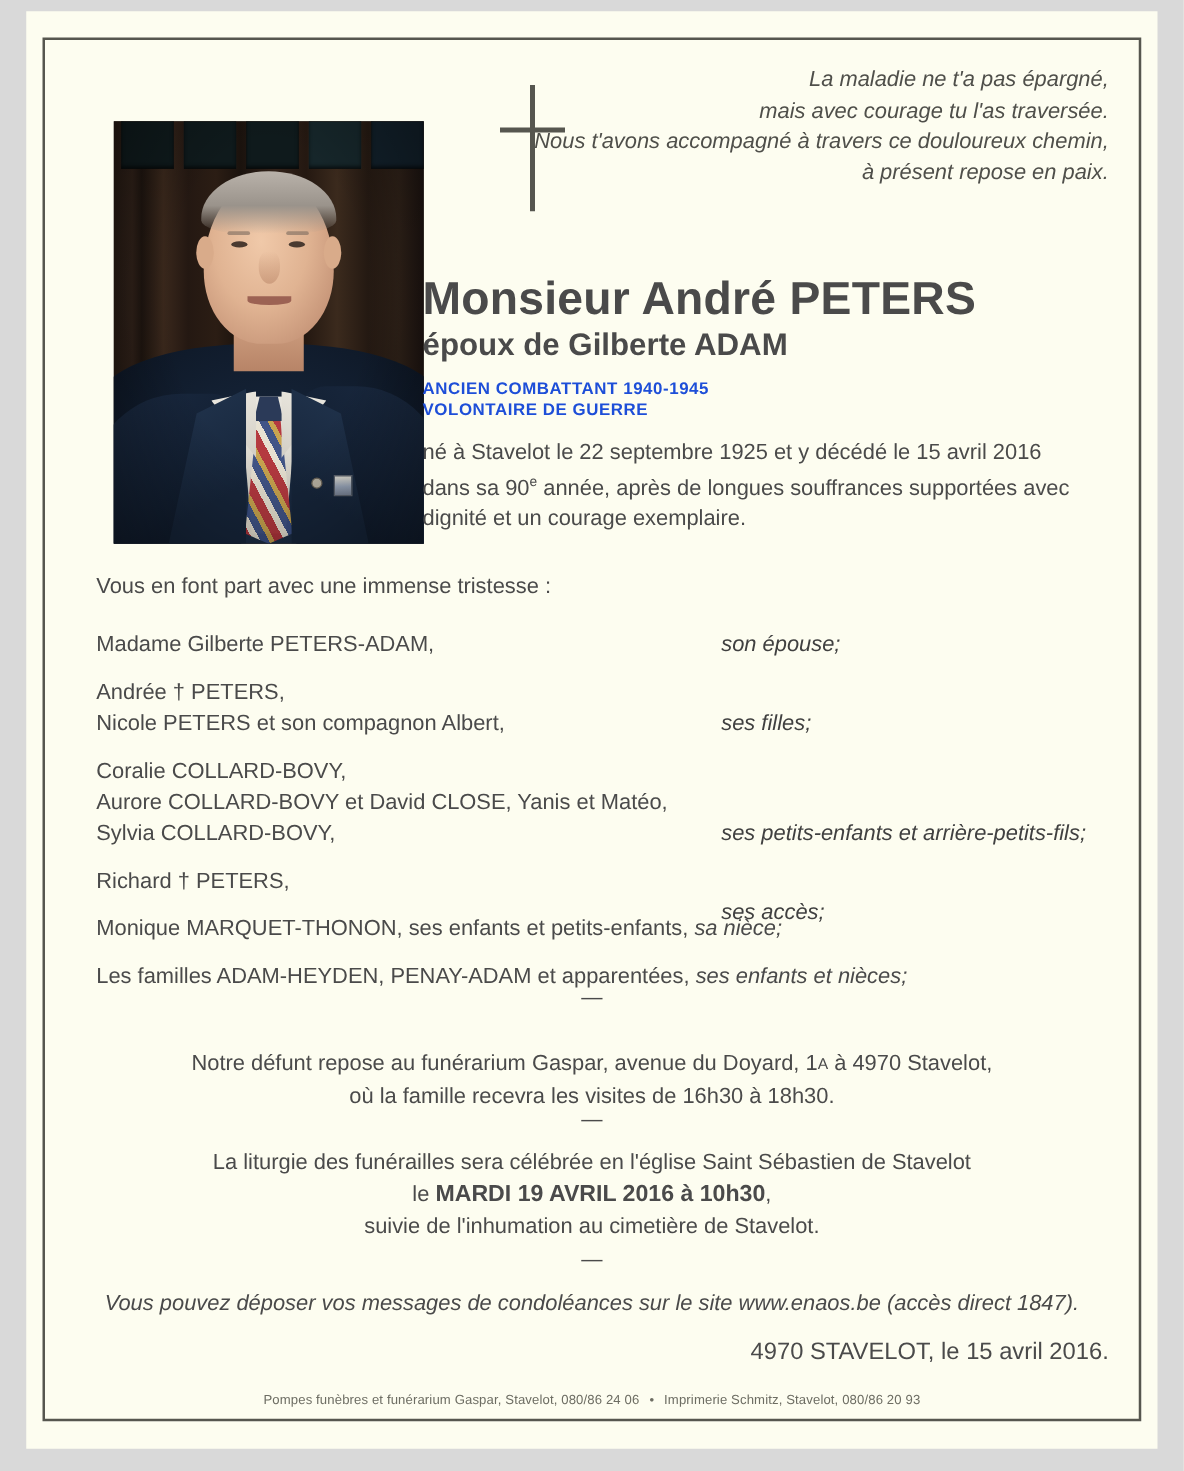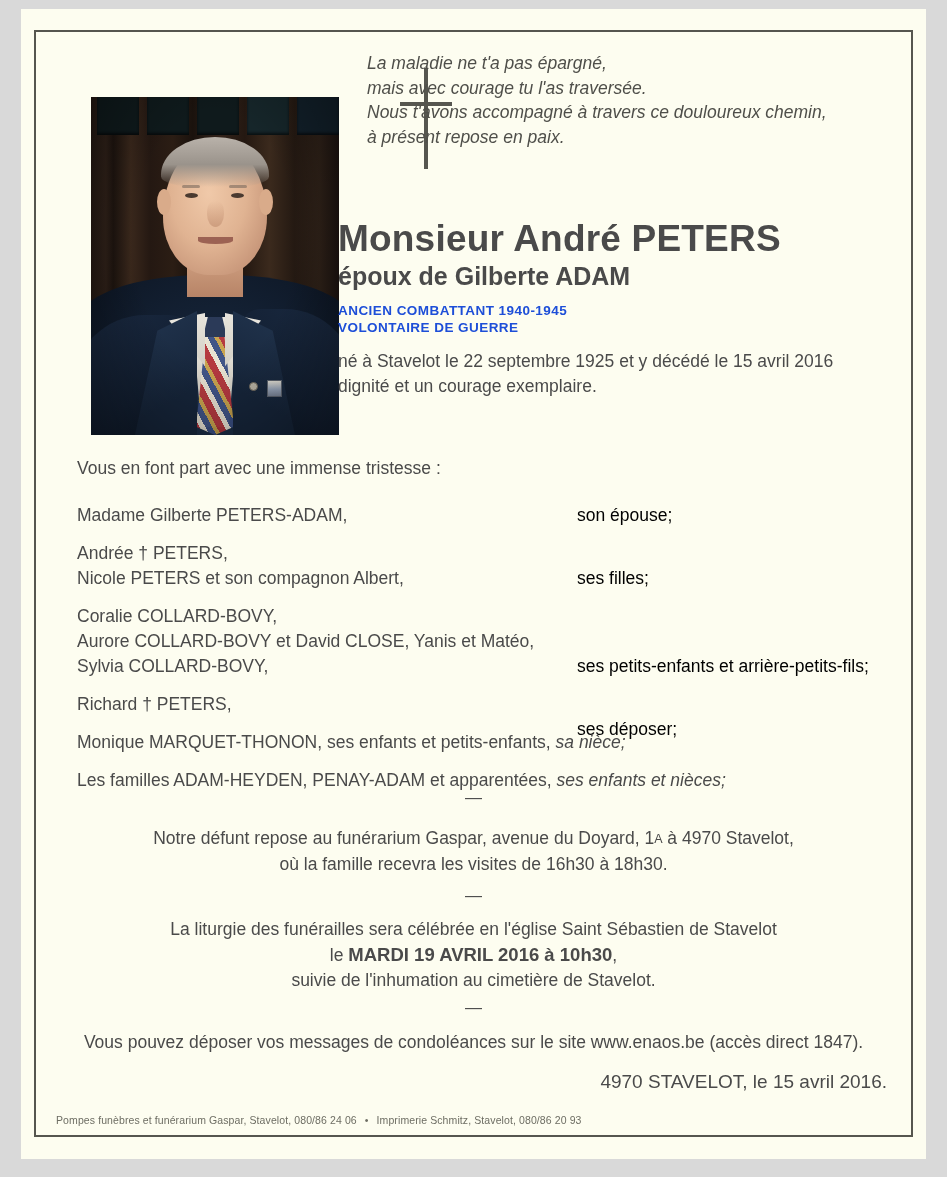--- a/index.html
+++ b/index.html
@@ -63,20 +63,21 @@
     height: 4px;
     background: #56564f;
   }
 
   
   .epitaph {
     position: absolute;
     right: 24px;
     top: 19px;
     width: 520px;
+    text-align: right;
     font-style: italic;
     font-size: 17.5px;
     line-height: 24.5px;
     color: #4f4f4a;
   }
 
   
   .portrait {
     position: absolute;
     left: 55px;
@@ -299,23 +300,24 @@
   .fam-group:last-child { margin-bottom: 0; }
   .fam-line {
     font-size: 17.5px;
     line-height: 25px;
     color: #4a4a4a;
     white-space: nowrap;
   }
   .rel {
     position: absolute;
     left: 500px;
+    font-style: italic;
     font-size: 17.5px;
     line-height: 25px;
-    color: #000000;
+    color: #404040;
     white-space: nowrap;
   }
   .rel-inline {
     font-style: italic;
   }
 
   
   .sep {
     text-align: center;
     font-size: 17px;
@@ -329,35 +331,36 @@
     line-height: 25px;
     color: #4a4a4a;
   }
   .center-block .strong { font-weight: bold; font-size: 18.5px; }
   .smallcap { font-size: 12.5px; vertical-align: 1px; }
 
   .funerarium { position: absolute; left: 20px; right: 20px; top: 757px; }
   .sep2       { position: absolute; left: 20px; right: 20px; top: 855px; }
   .liturgie   { position: absolute; left: 20px; right: 20px; top: 885px; }
   .sep3       { position: absolute; left: 20px; right: 20px; top: 967px; }
-  .condol     { position: absolute; left: 20px; right: 20px; top: 998px; }
+  .condol     { position: absolute; left: 20px; right: 20px; top: 998px; font-style: italic; }
 
   .closing {
     position: absolute;
     right: 24px;
     top: 1039px;
     font-size: 19px;
     color: #4a4a4a;
   }
 
   .footer {
     position: absolute;
     left: 20px;
     right: 20px;
     top: 1082px;
+    text-align: center;
     font-size: 10.5px;
     color: #6d6d63;
     letter-spacing: .1px;
   }
   .footer .dot { padding: 0 8px; }
 </style>
 </head>
 <body>
 
 <div class="page">
@@ -411,20 +414,21 @@
 
       <div class="name-block">
         <div class="name-main">Monsieur André PETERS</div>
         <div class="name-sub">époux de Gilberte ADAM</div>
         <div class="mil">
           <div>ANCIEN COMBATTANT 1940-1945</div>
           <div>VOLONTAIRE DE GUERRE</div>
         </div>
         <div class="bio">
           <div>né à Stavelot le 22 septembre 1925 et y décédé le 15 avril 2016</div>
+          <div><span>dans sa 90</span><sup>e</sup><span> année, après de longues souffrances supportées avec</span></div>
           <div>dignité et un courage exemplaire.</div>
         </div>
       </div>
 
       <div class="intro">Vous en font part avec une immense tristesse :</div>
 
       <div class="family">
 
         <div class="fam-group">
           <div class="fam-line">Madame Gilberte PETERS-ADAM,</div>
@@ -439,36 +443,36 @@
 
         <div class="fam-group">
           <div class="fam-line">Coralie COLLARD-BOVY,</div>
           <div class="fam-line">Aurore COLLARD-BOVY et David CLOSE, Yanis et Matéo,</div>
           <div class="fam-line">Sylvia COLLARD-BOVY,</div>
           <div class="rel" style="top:50px">ses petits-enfants et arrière-petits-fils;</div>
         </div>
 
         <div class="fam-group">
           <div class="fam-line">Richard † PETERS,</div>
-          <div class="rel" style="top:25px">ses déposer;</div>
+          <div class="rel" style="top:25px">ses accès;</div>
         </div>
 
         <div class="fam-group">
           <div class="fam-line"><span>Monique MARQUET-THONON, ses enfants et petits-enfants,</span> <span class="rel-inline">sa nièce;</span></div>
         </div>
 
         <div class="fam-group">
           <div class="fam-line"><span>Les familles ADAM-HEYDEN, PENAY-ADAM et apparentées,</span> <span class="rel-inline">ses enfants et nièces;</span></div>
         </div>
 
       </div>
 
       <div class="funerarium">
         <div class="sep">—</div>
-        <div class="center-block" style="margin-top:19px">
+        <div class="center-block" style="margin-top:31px">
           <div><span>Notre défunt repose au funérarium Gaspar, avenue du Doyard, 1</span><span class="smallcap">A</span><span> à 4970 Stavelot,</span></div>
           <div>où la famille recevra les visites de 16h30 à 18h30.</div>
         </div>
       </div>
 
       <div class="sep2">
         <div class="sep">—</div>
       </div>
 
       <div class="liturgie">

